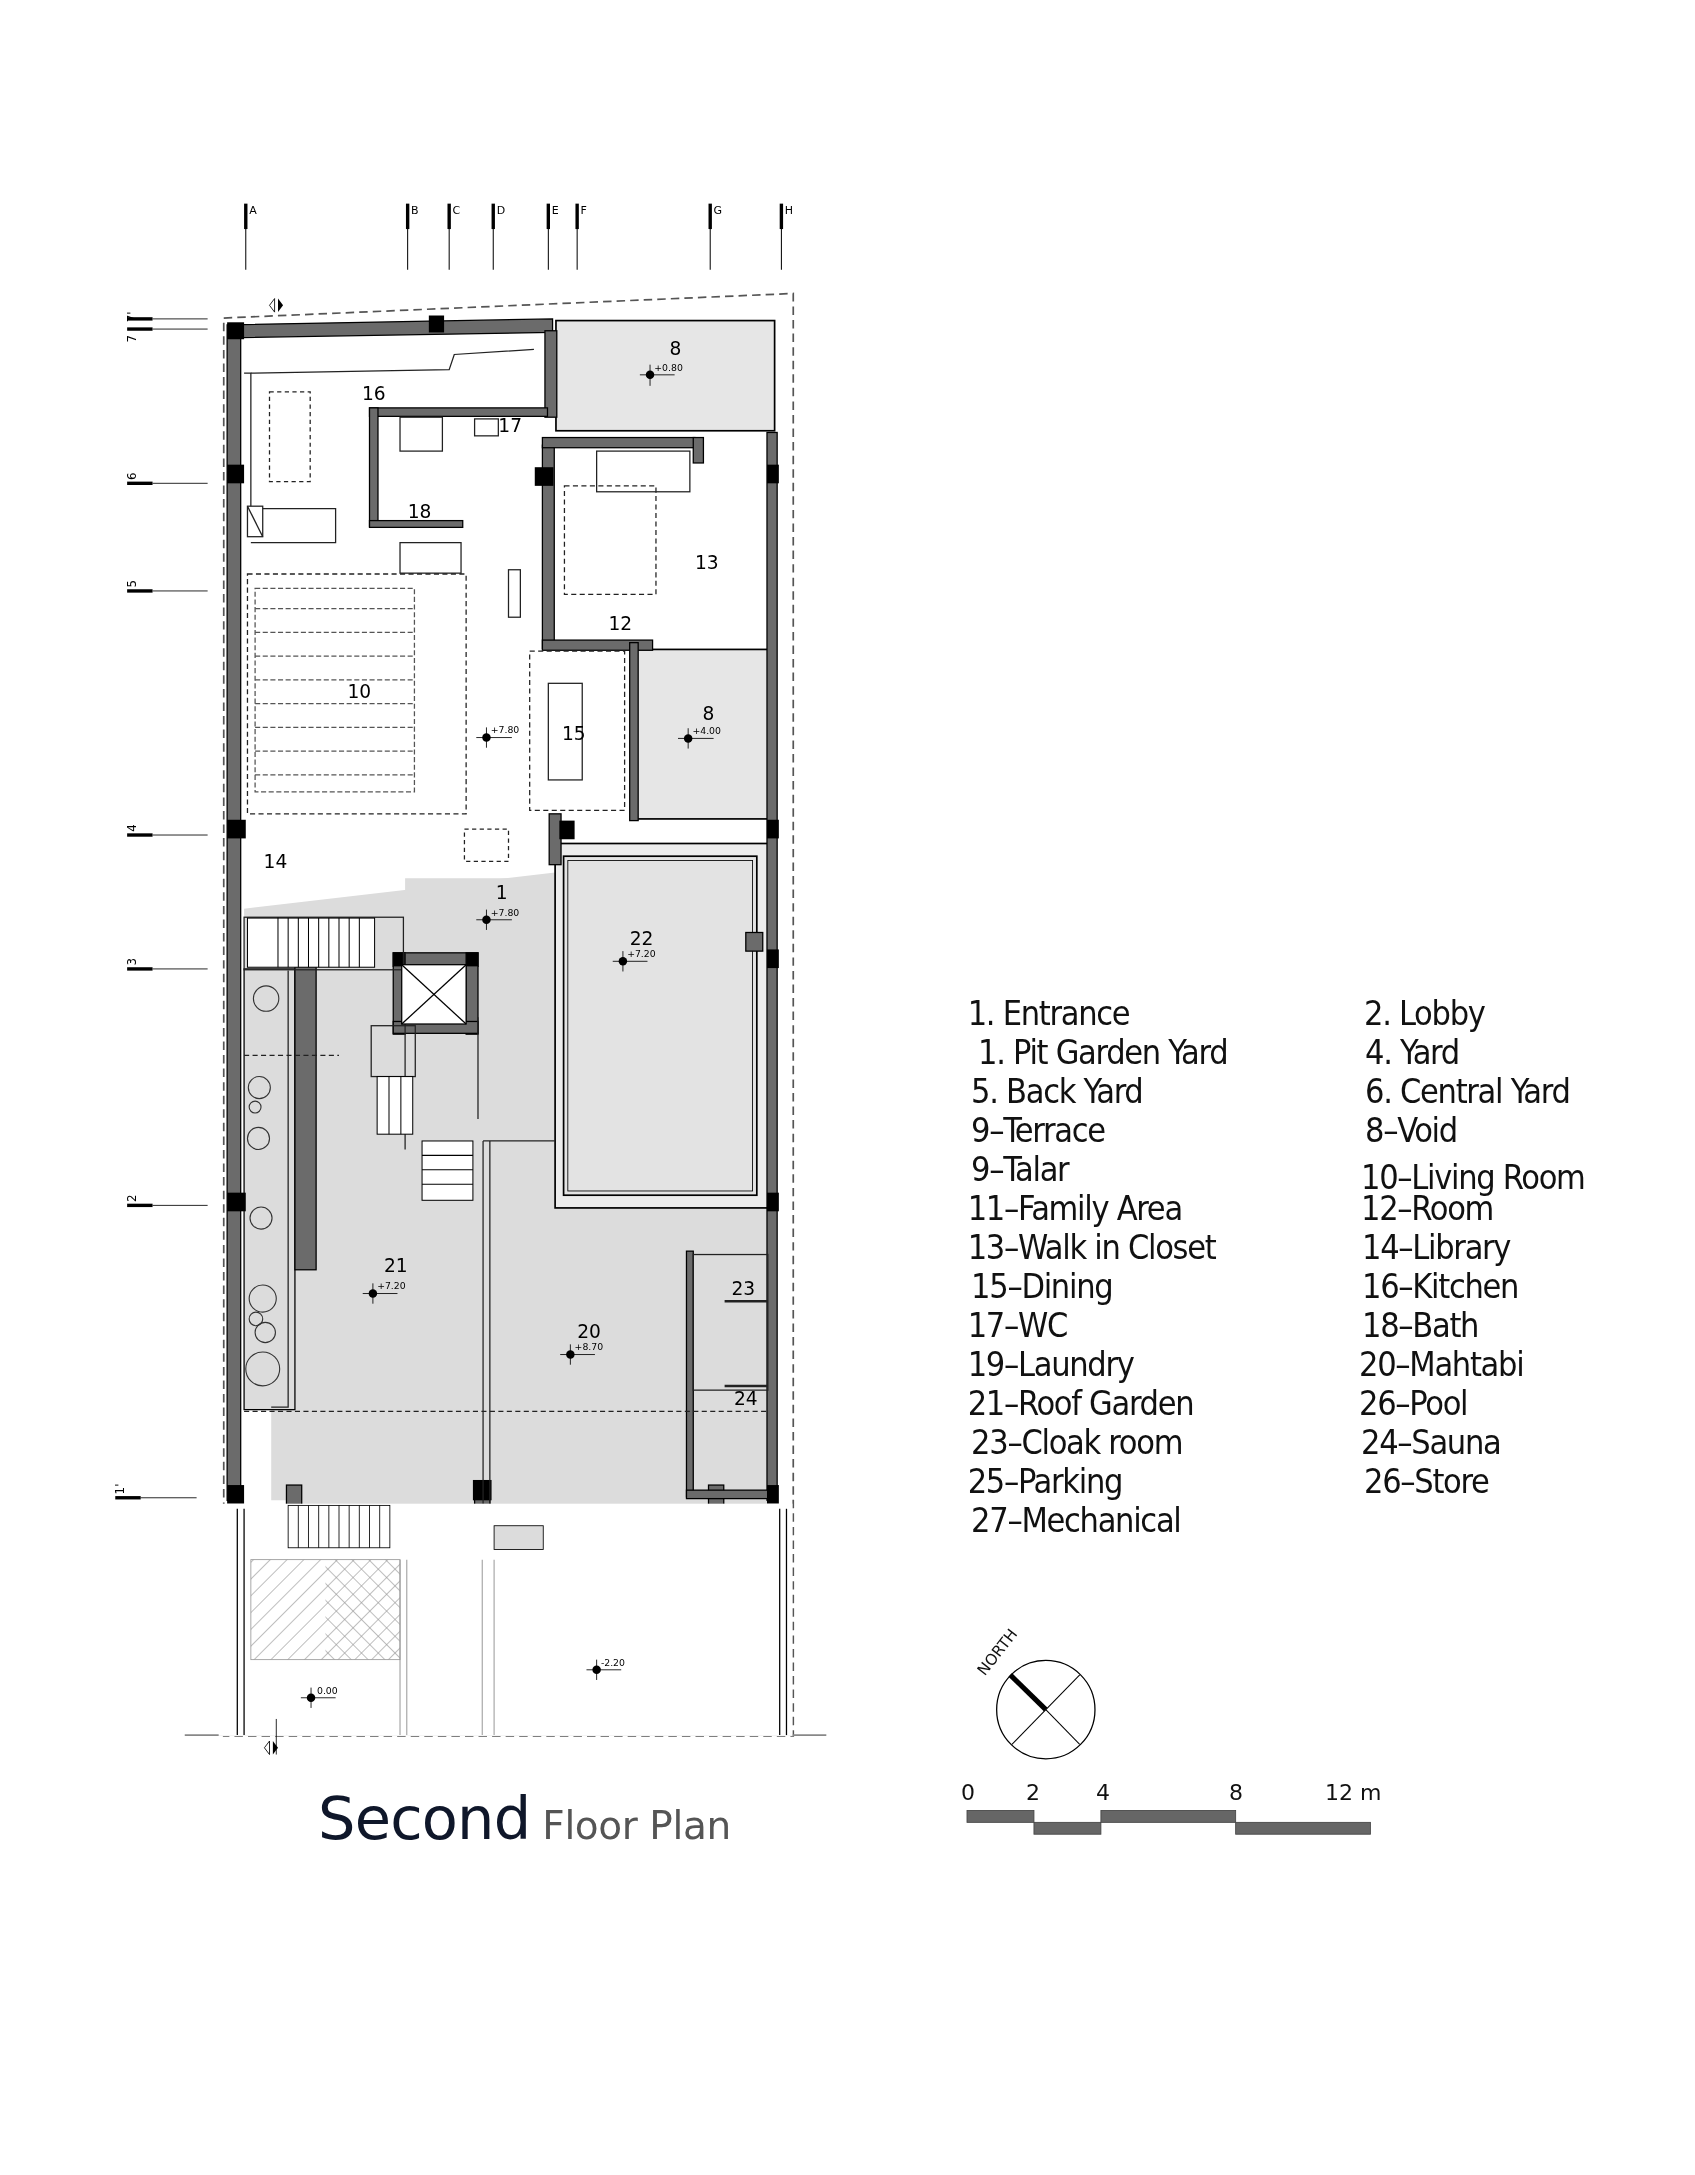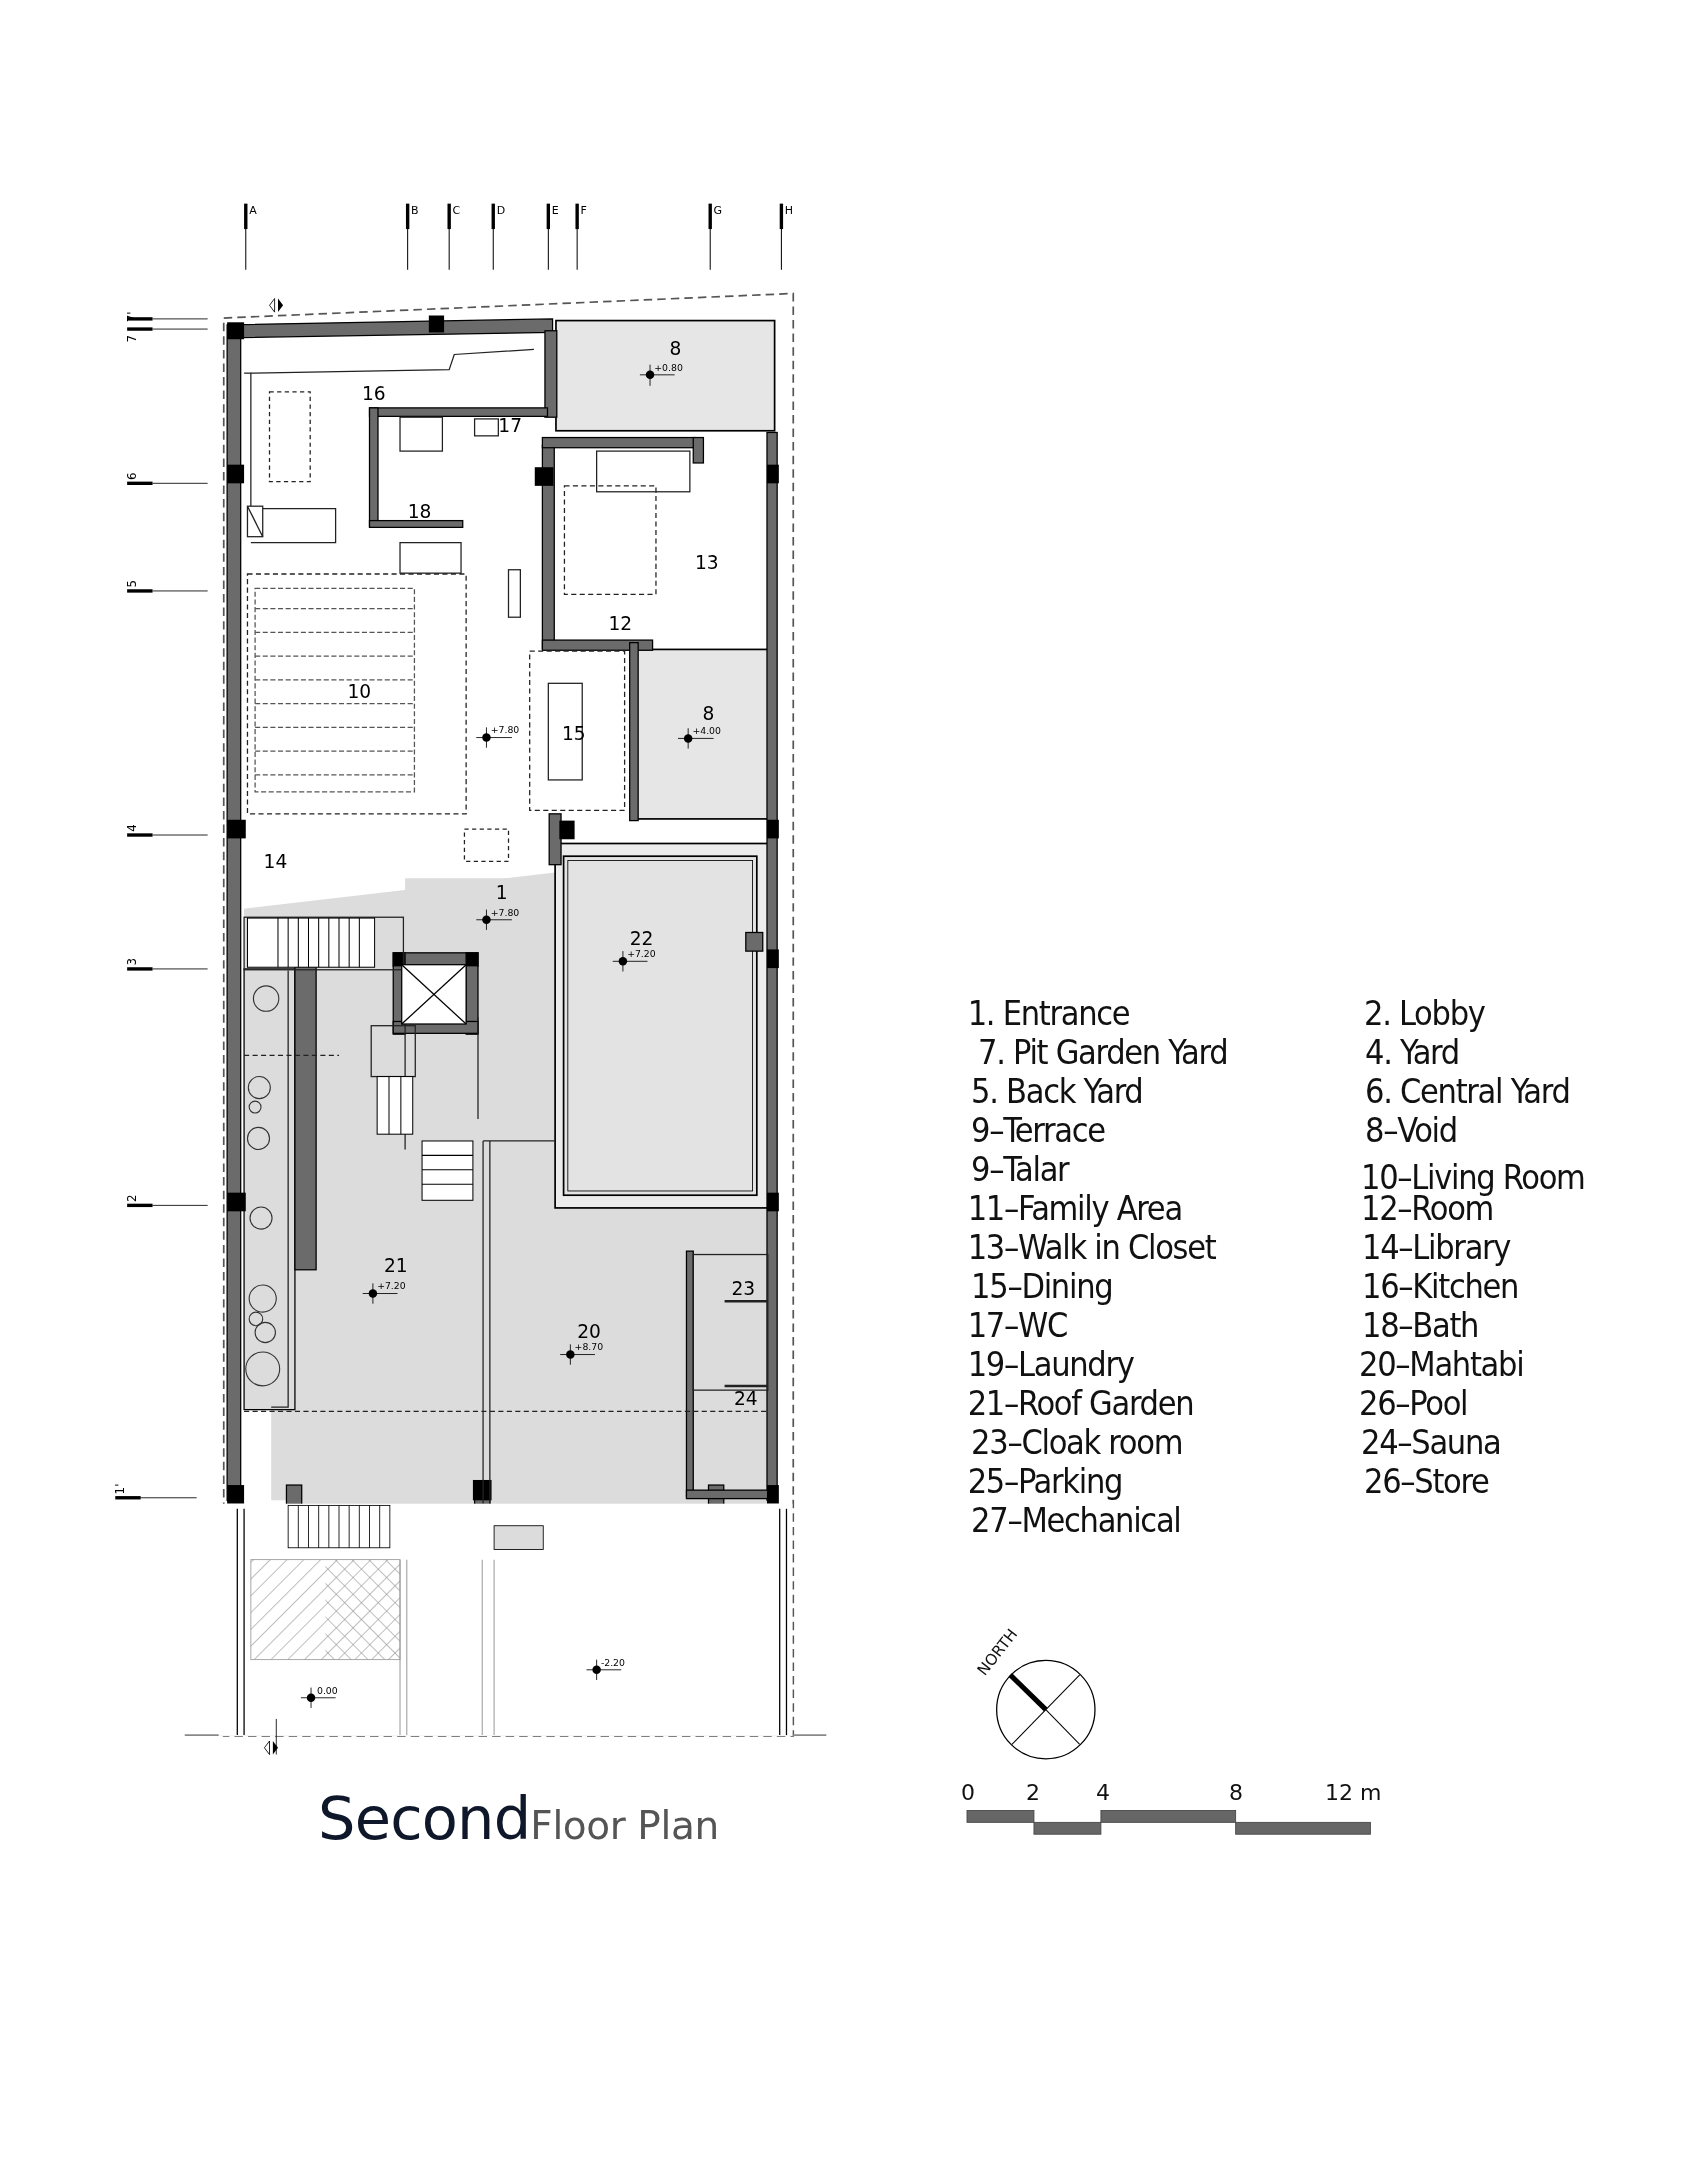--- a/index.html
+++ b/index.html
@@ -2,21 +2,21 @@
 <html style="font-size:13.6px"><head>
 <meta charset="utf-8">
 <style>
   html,body{margin:0;padding:0;background:#ffffff;}
   body{width:1695px;height:2176px;position:relative;overflow:hidden;font-family:"Liberation Sans",sans-serif;color:#111;}
   #plan{position:absolute;left:0;top:0;width:1695px;height:2176px;}
   .legend{position:absolute;left:966px;top:993px;width:644px;}
   .legend-row{position:absolute;font-family:"DejaVu Sans",sans-serif;font-size:34px;letter-spacing:-1.3px;color:#111;white-space:nowrap;font-stretch:condensed;}
   .title{position:absolute;left:318px;top:1784px;white-space:nowrap;font-family:"DejaVu Sans",sans-serif;}
   .title-main{font-size:59px;color:#0f172a;letter-spacing:-0.8px;}
-  .title-sub{font-size:39px;color:#555;letter-spacing:-0.4px;}
+  .title-sub{font-size:39px;color:#555;margin-left:12px;letter-spacing:-0.4px;}
   .scale-label{position:absolute;font-family:"DejaVu Sans",sans-serif;font-size:22px;color:#111;}
   .north-label{position:absolute;font-family:"DejaVu Sans",sans-serif;font-size:15.3px;color:#111;transform:rotate(-52deg);transform-origin:left bottom;}
   svg text{font-family:"DejaVu Sans",sans-serif;}
 </style>
 </head>
 <body>
 
 <svg id="plan" viewBox="0 0 2000 2567" xmlns="http://www.w3.org/2000/svg">
   <defs>
     <pattern id="hatch" width="14" height="14" patternUnits="userSpaceOnUse" patternTransform="rotate(45)">
@@ -377,21 +377,21 @@
 <div class="north-label" style="left:988px;top:1661px;">NORTH</div>
 
 <div class="scale-label" style="left:961px;top:1780px;">0</div>
 <div class="scale-label" style="left:1026px;top:1780px;">2</div>
 <div class="scale-label" style="left:1096px;top:1780px;">4</div>
 <div class="scale-label" style="left:1229px;top:1780px;">8</div>
 <div class="scale-label" style="left:1325px;top:1780px;text-align:right;">12 m</div>
 
 <div class="legend">
   <div class="legend-row" style="left:1.7px;top:0px;">1. Entrance</div>
-  <div class="legend-row" style="left:12px;top:39px;">7. Pit Garden Yard</div>
+  <div class="legend-row" style="left:12px;top:39px;">1. Pit Garden Yard</div>
   <div class="legend-row" style="left:5.1px;top:78px;">5. Back Yard</div>
   <div class="legend-row" style="left:5.1px;top:117px;">9–Terrace</div>
   <div class="legend-row" style="left:5.1px;top:156px;">9–Talar</div>
   <div class="legend-row" style="left:1.7px;top:195px;">11–Family Area</div>
   <div class="legend-row" style="left:1.7px;top:234px;">13–Walk in Closet</div>
   <div class="legend-row" style="left:5.1px;top:273px;">15–Dining</div>
   <div class="legend-row" style="left:1.7px;top:312px;">17–WC</div>
   <div class="legend-row" style="left:1.7px;top:351px;">19–Laundry</div>
   <div class="legend-row" style="left:1.7px;top:390px;">21–Roof Garden</div>
   <div class="legend-row" style="left:5.1px;top:429px;">23–Cloak room</div>

